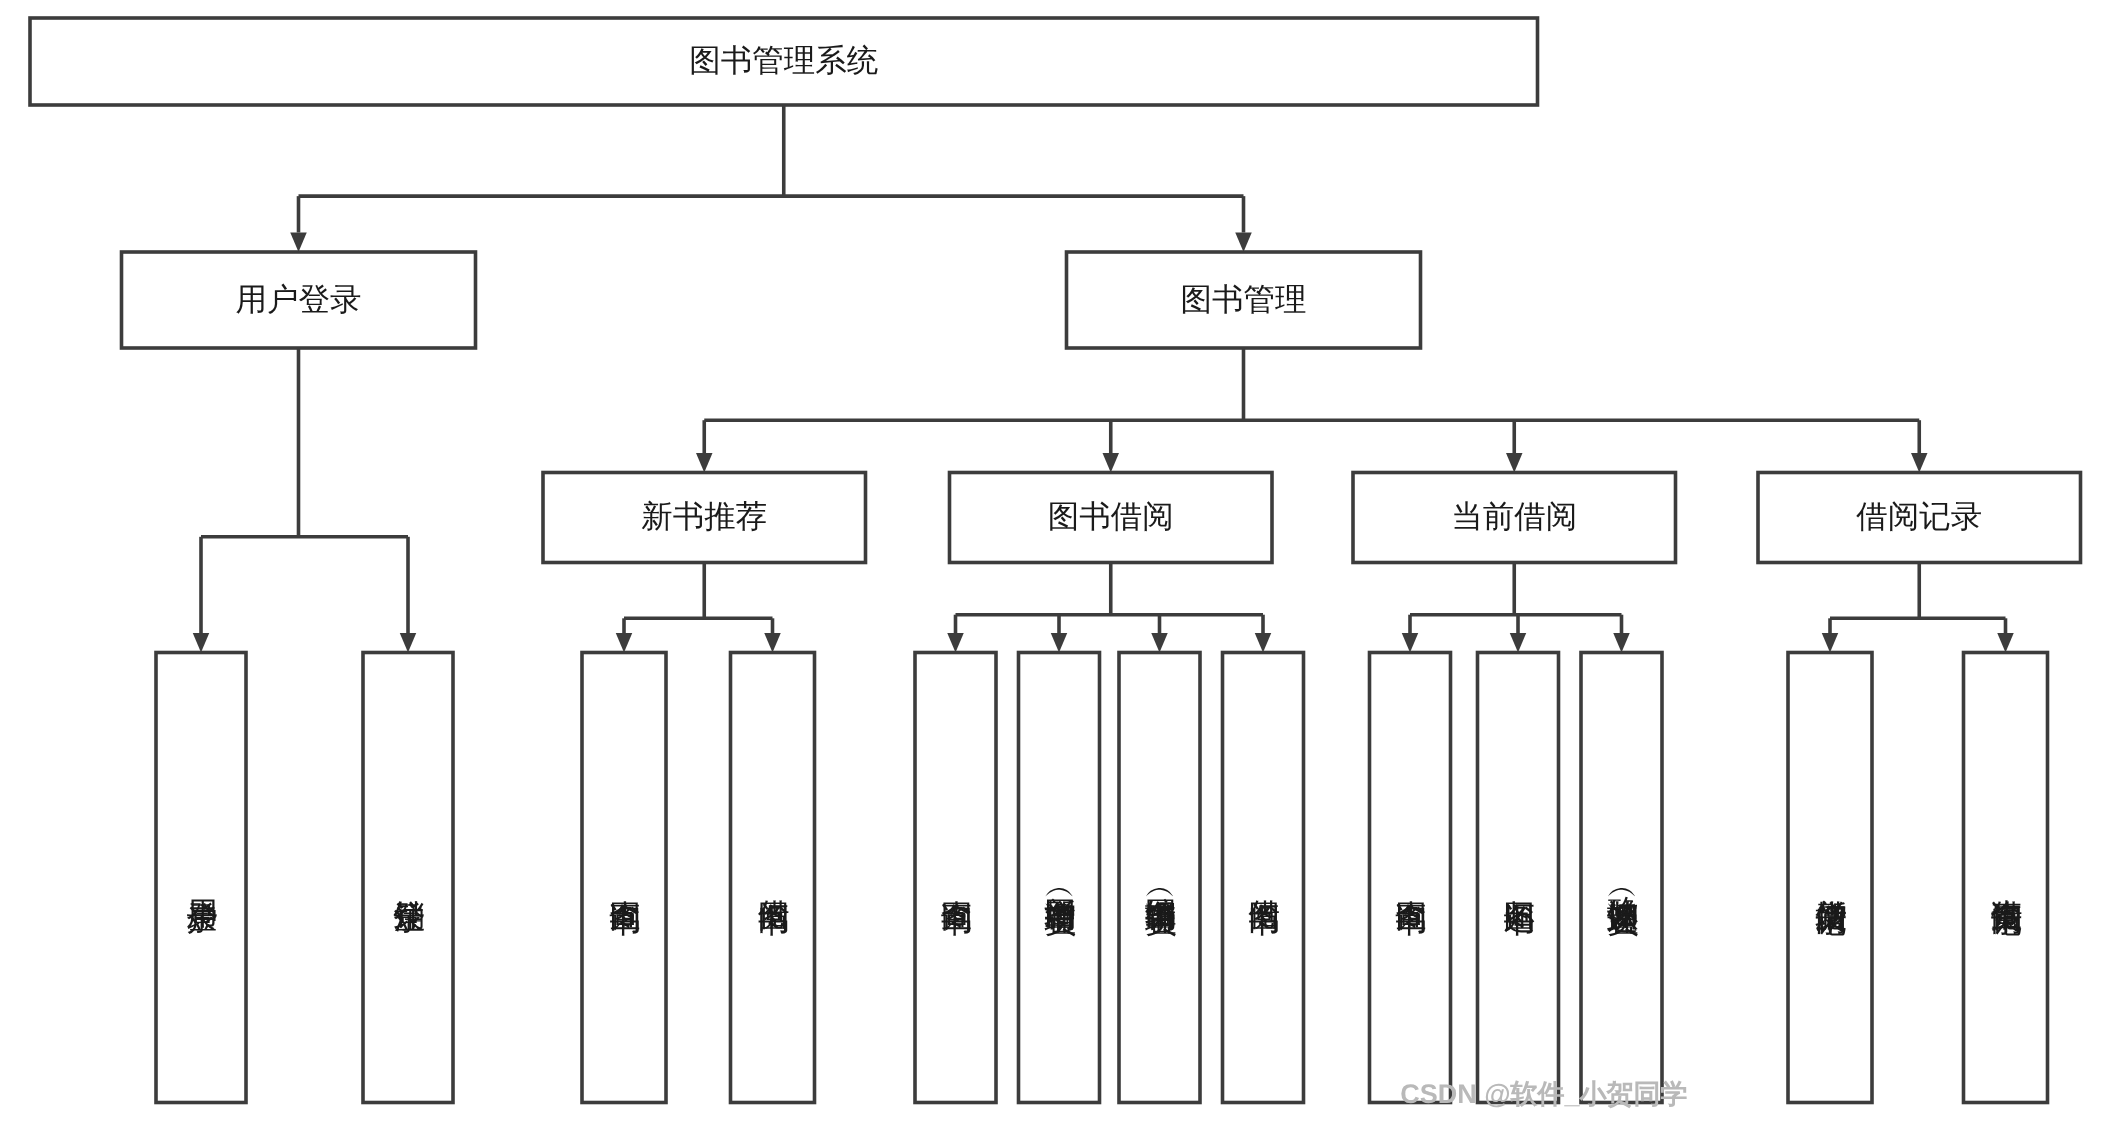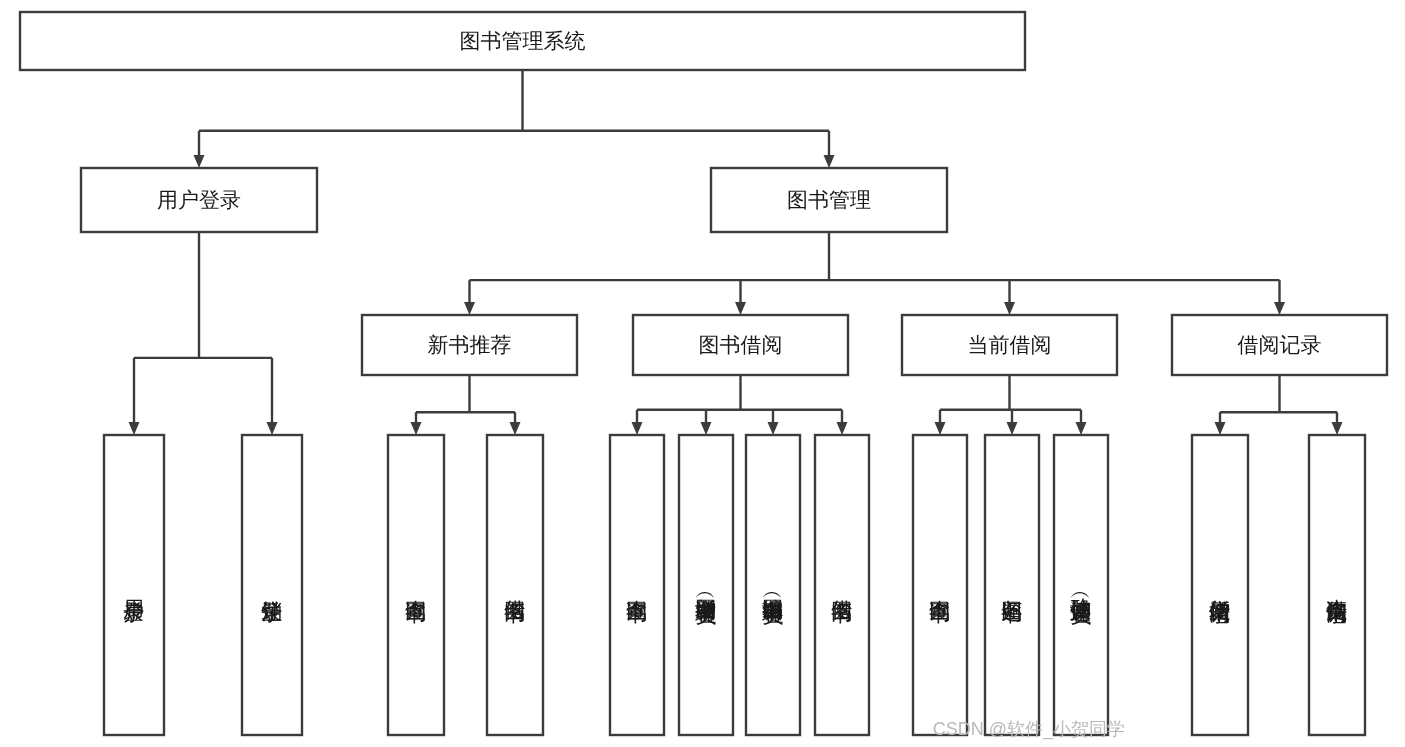--- a/index.html
+++ b/index.html
@@ -67,20 +67,21 @@
     white-space: nowrap;
   }
   .watermark {
     position: absolute;
     right: 10px;
     bottom: 6px;
     font-family: "Liberation Sans", "DejaVu Sans", sans-serif;
     font-size: 18px;
     color: #b9b9b9;
     white-space: nowrap;
+    font-weight: bold;
   }
 </style>
 </head>
 <body>
 
 <div id="diagram-root">
 
   <svg class="diagram-svg" viewBox="0 0 1405 747">
     <defs></defs>
     <g id="connector-layer">

